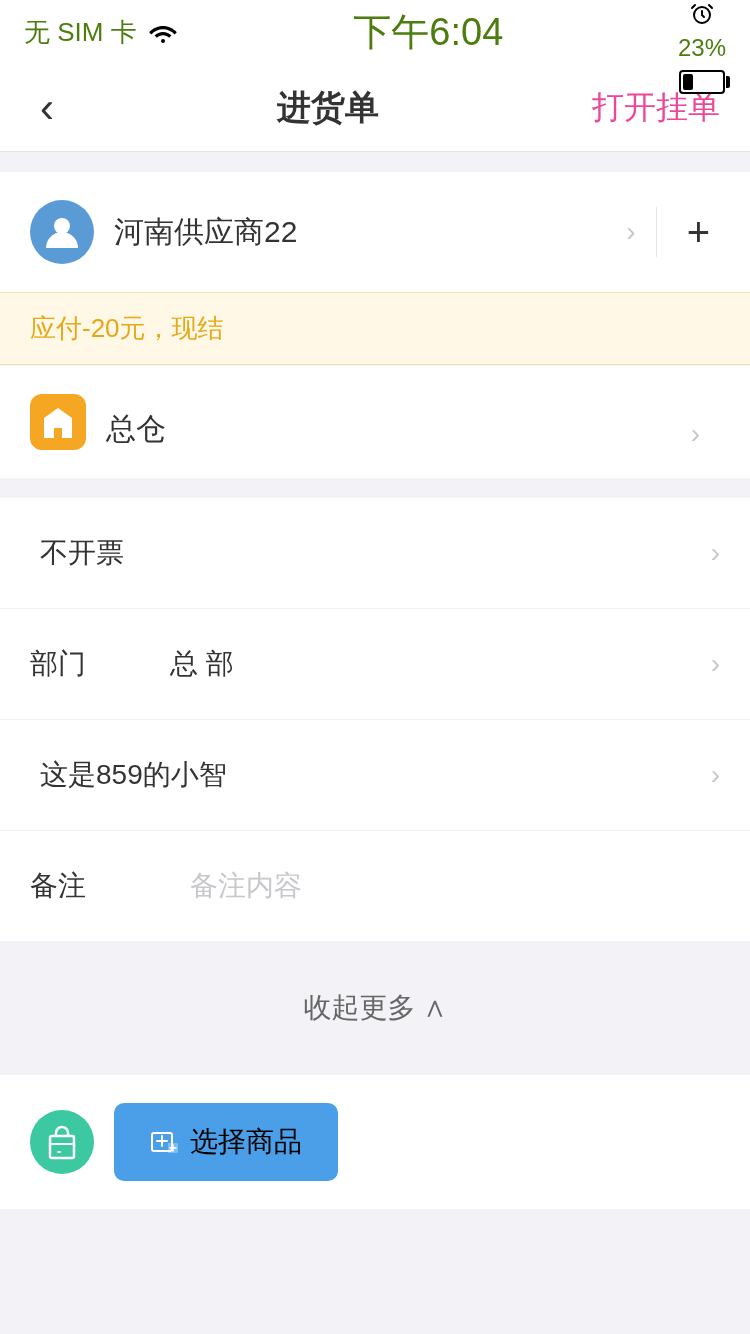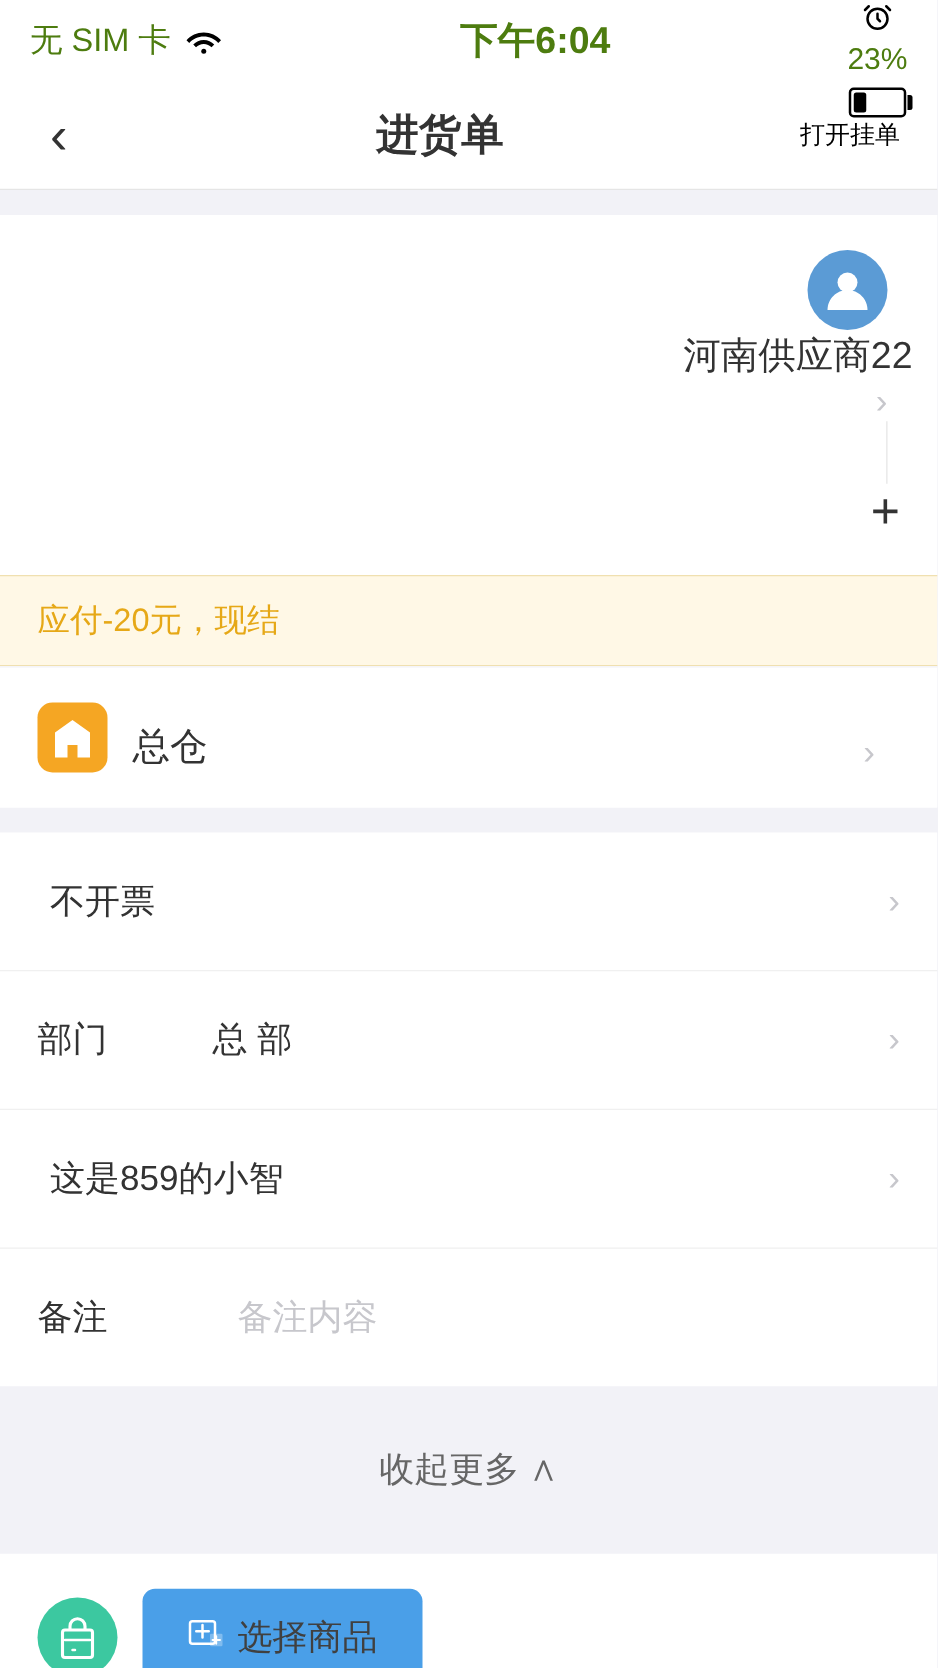--- a/index.html
+++ b/index.html
@@ -31,22 +31,22 @@
       align-items: center;
       gap: 10px;
       font-size: 26px;
     }
     .wifi-icon {
       display: inline-block;
       width: 32px;
       height: 24px;
     }
     .status-center {
-      font-size: 30px;
-      font-weight: 700;
+      font-size: 38px;
+      font-weight: 400;
     }
     .status-right {
       display: flex;
       align-items: center;
       gap: 8px;
       font-size: 24px;
       flex-direction: column;
     }
     .battery-icon {
       display: inline-block;
@@ -93,45 +93,44 @@
       color: #333;
       cursor: pointer;
       padding: 10px;
     }
     .nav-title {
       font-size: 34px;
       font-weight: 600;
       color: #333;
     }
     .nav-right-btn {
-      font-size: 20px;
-      color: #000000;
+      font-size: 32px;
+      color: #ec4899;
       cursor: pointer;
     }
 
     
     .section-gap {
       height: 20px;
       background: #f2f2f7;
     }
 
     
     .card-section {
       background: #fff;
       margin-bottom: 0;
     }
 
     
     .supplier-row {
       display: flex;
-      align-items: flex-end;
-      padding: 28px 20px;
+      align-items: center;
+      padding: 28px 30px;
       background: #fff;
       min-height: 100px;
-      flex-direction: column;
     }
     .supplier-avatar {
       width: 64px;
       height: 64px;
       border-radius: 50%;
       background: #5b9bd5;
       display: flex;
       align-items: center;
       justify-content: center;
       margin-right: 20px;
@@ -280,27 +279,28 @@
       height: 40px;
       fill: #fff;
     }
     .product-count {
       flex: 1;
       font-size: 28px;
       color: #333;
     }
     .select-product-btn {
       background: #4a9fe8;
-      color: #404040;
+      color: #000000;
       border: none;
       border-radius: 10px;
       padding: 20px 36px;
       font-size: 28px;
       cursor: pointer;
       display: flex;
+      align-items: center;
       gap: 10px;
     }
     .select-product-btn svg {
       width: 30px;
       height: 30px;
       fill: #fff;
     }
   </style>
 </head>
 <body>

